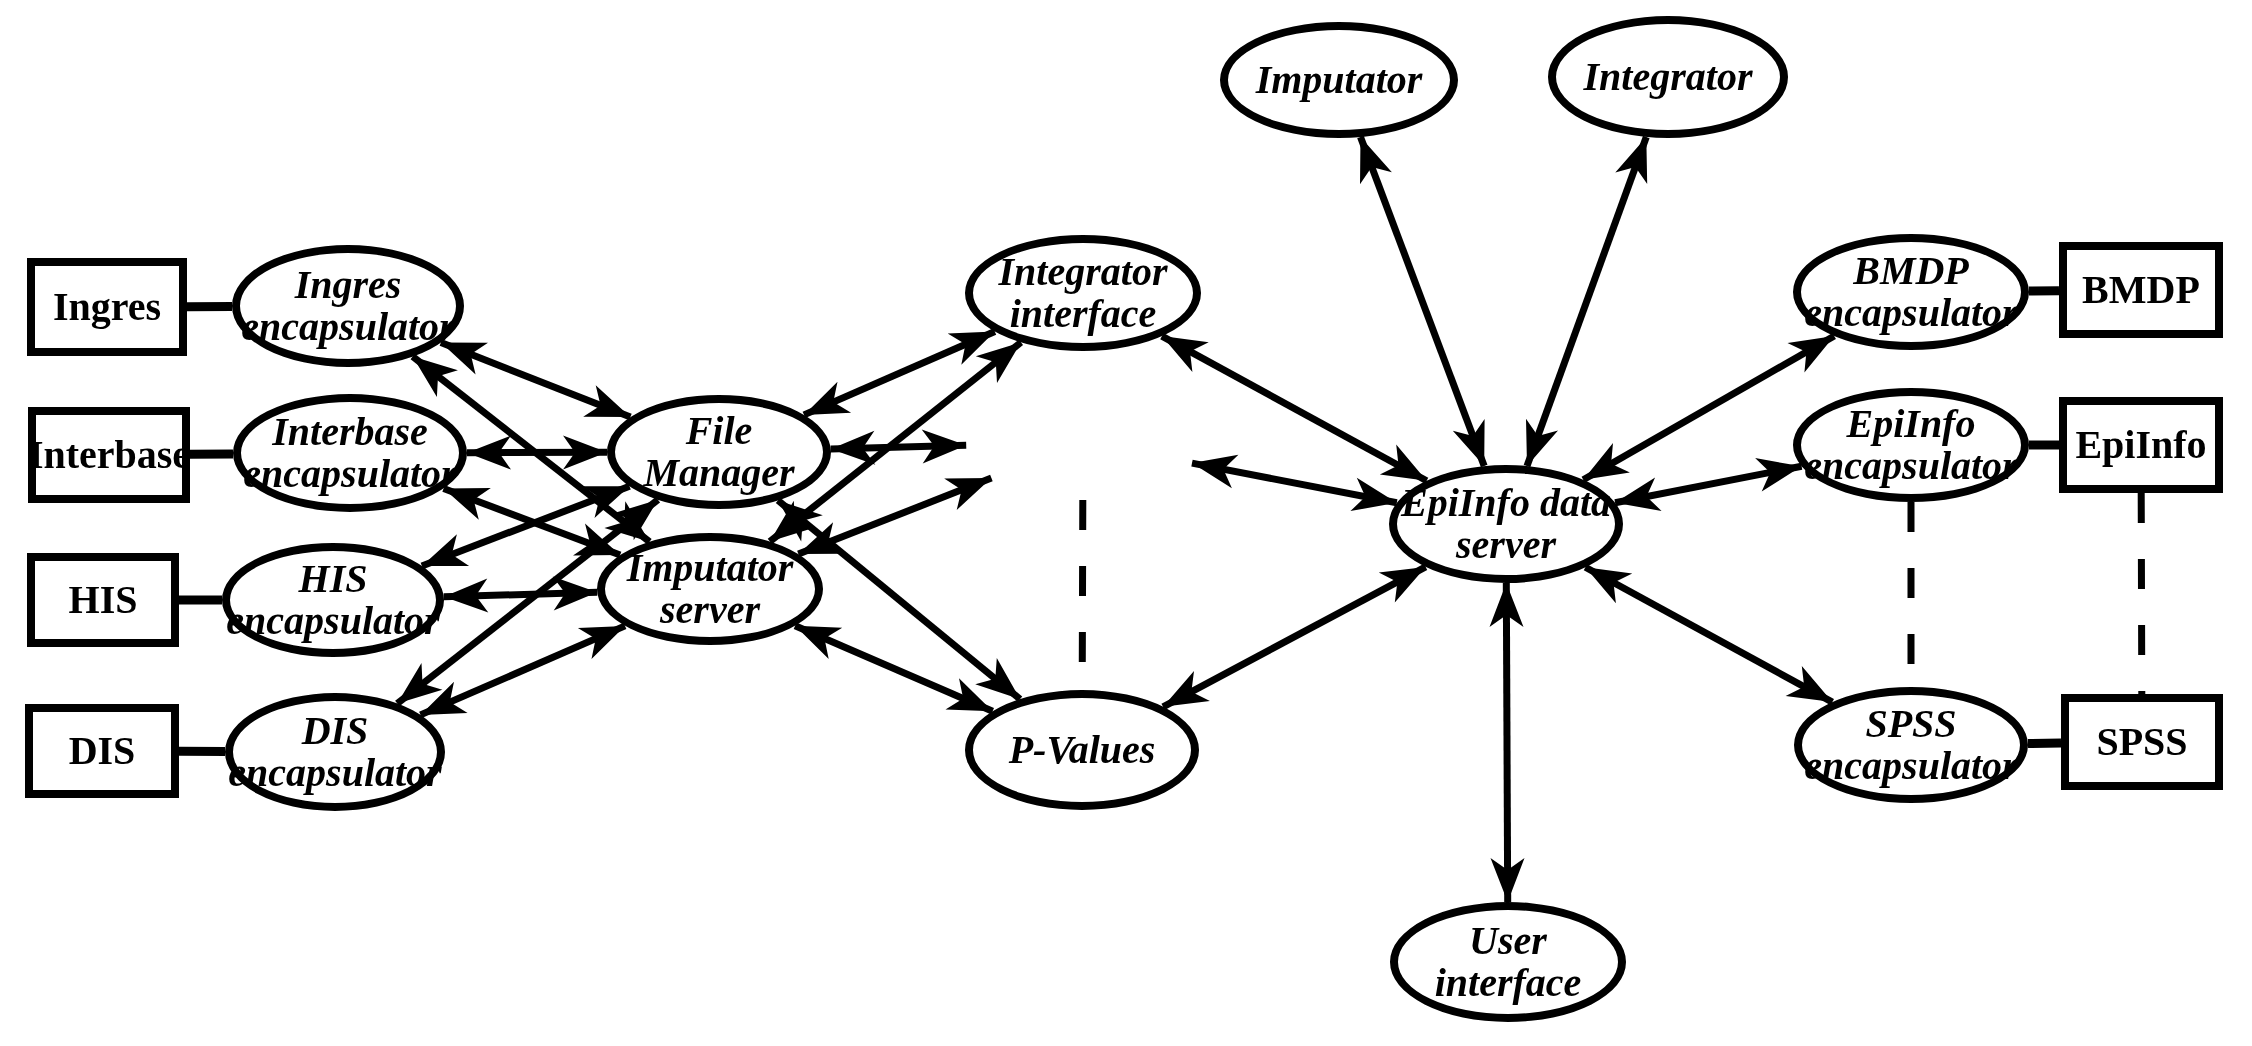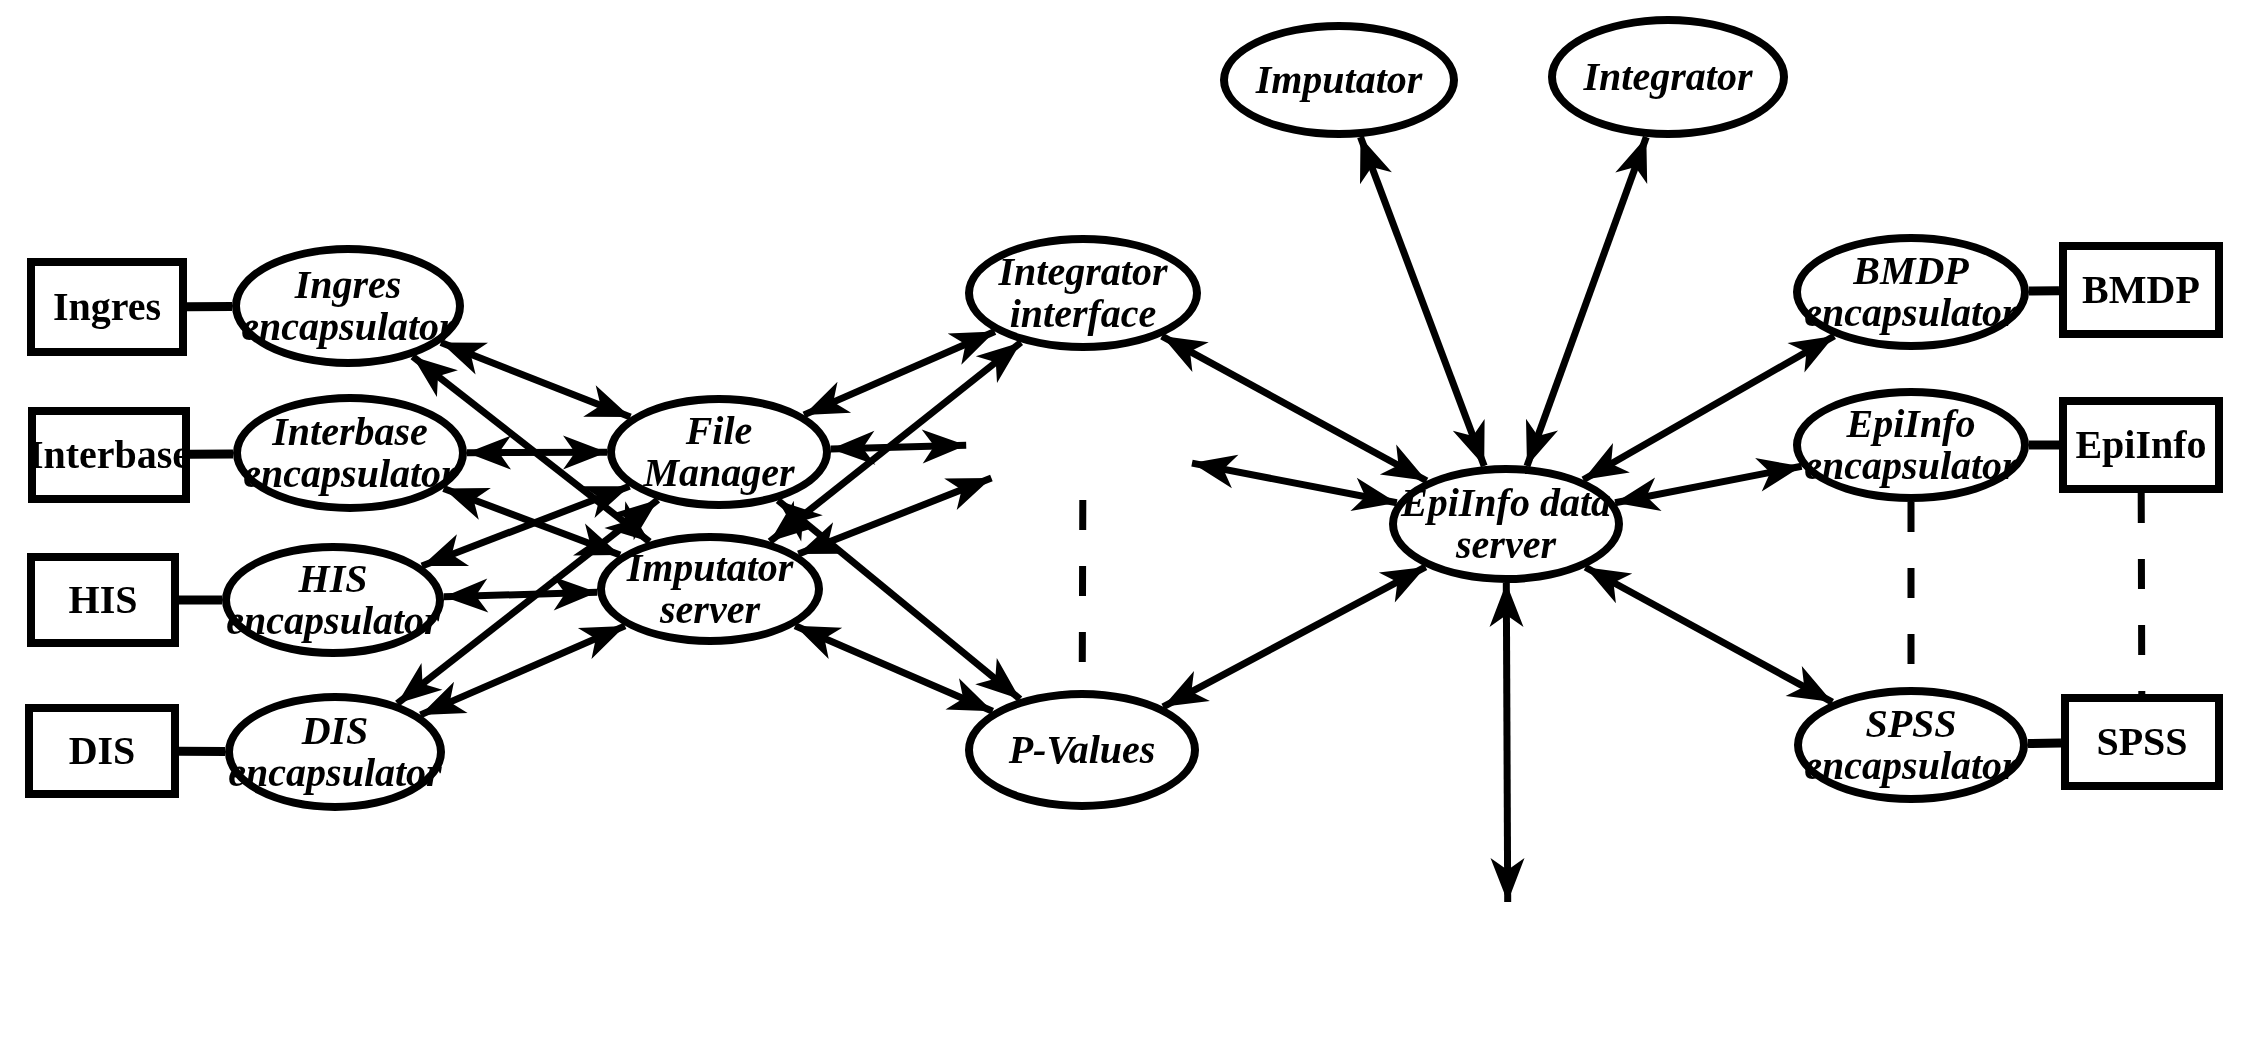--- a/index.html
+++ b/index.html
@@ -135,20 +135,26 @@
         <div class="label">
           <span>Integrator</span>
         </div>
       </div>
       <div class="node ellipse" style="left: 1389px; top: 465px; width: 234px; height: 118px;">
         <div class="label">
           <span>EpiInfo data</span>
           <span>server</span>
         </div>
       </div>
+      <div class="node ellipse" style="left: 1390px; top: 902px; width: 236px; height: 120px;">
+        <div class="label">
+          <span>User</span>
+          <span>interface</span>
+        </div>
+      </div>
       <div class="node ellipse" style="left: 1793px; top: 234px; width: 236px; height: 116px;">
         <div class="label">
           <span>BMDP</span>
           <span>encapsulator</span>
         </div>
       </div>
       <div class="node rect" style="left: 2059px; top: 242px; width: 164px; height: 96px;">
         <div class="label">
           <span>BMDP</span>
         </div>

